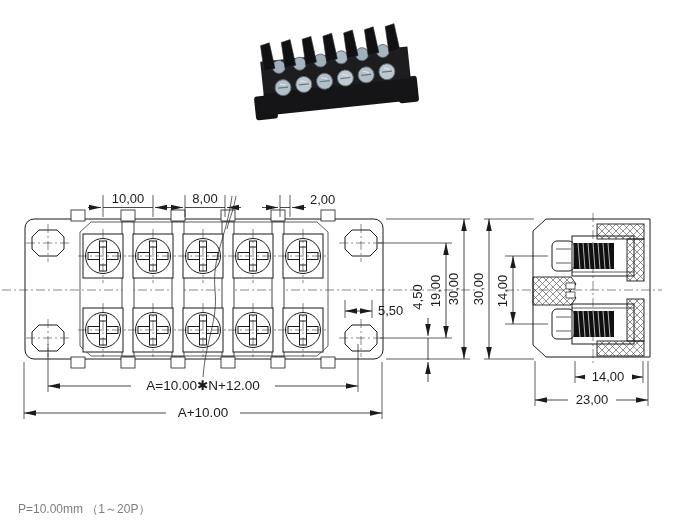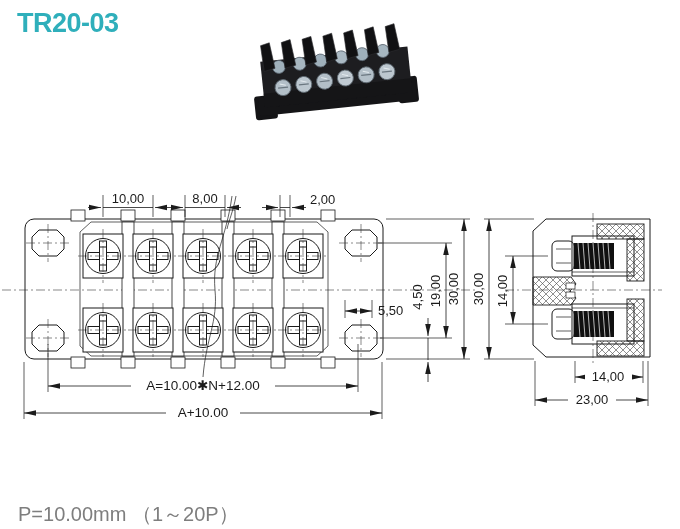--- a/index.html
+++ b/index.html
@@ -1,35 +1,34 @@
 <!DOCTYPE html>
 <html><head>
 <meta charset="utf-8">
 <style>
   html,body{margin:0;padding:0;background:#ffffff;}
   .canvas{position:relative;width:680px;height:529px;background:#fff;overflow:hidden;
           font-family:"Liberation Sans",sans-serif;}
   .page-title{position:absolute;left:17px;top:8px;font-size:27px;font-weight:800;
           letter-spacing:-0.5px;color:#2FAFBB;}
-  .pitch-note{position:absolute;left:18px;top:501px;font-size:20px;color:#7e7e7e;}
+  .pitch-note{position:absolute;left:18px;top:501px;font-size:12px;color:#7e7e7e;}
   svg{position:absolute;left:0;top:0;}
   .dwg{stroke:#1b1b1b;fill:none;stroke-width:1;}
   .thin{stroke:#1b1b1b;stroke-width:0.7;}
   .cl{stroke:#3a3a3a;stroke-width:0.6;stroke-dasharray:9 3 2 3;}
   .dim{stroke:#1b1b1b;stroke-width:0.8;}
   .dtxt{font-family:"Liberation Sans",sans-serif;font-size:13px;fill:#1b1b1b;}
   .btxt{font-family:"Liberation Sans",sans-serif;font-size:13.5px;fill:#1b1b1b;}
   .hatch{fill:url(#xh);stroke:#1b1b1b;stroke-width:0.9;}
 </style>
 </head>
 <body>
 
 <div class="canvas">
 
-  <div class="page-title">TR20-03</div>
 
   <svg width="680" height="529" viewBox="0 0 680 529">
     <defs>
       <marker id="ar" markerUnits="userSpaceOnUse" markerWidth="14" markerHeight="8" refX="13" refY="4" orient="auto-start-reverse">
         <path d="M13,4 L1,1.2 L1,6.8 Z" fill="#1b1b1b"></path>
       </marker>
       <pattern id="xh" width="7" height="7" patternUnits="userSpaceOnUse">
         <path d="M0,0 L7,7 M7,0 L0,7" stroke="#444" stroke-width="0.6" fill="none"></path>
       </pattern>
       <g id="pole" stroke="#1b1b1b" fill="none" stroke-width="1">

